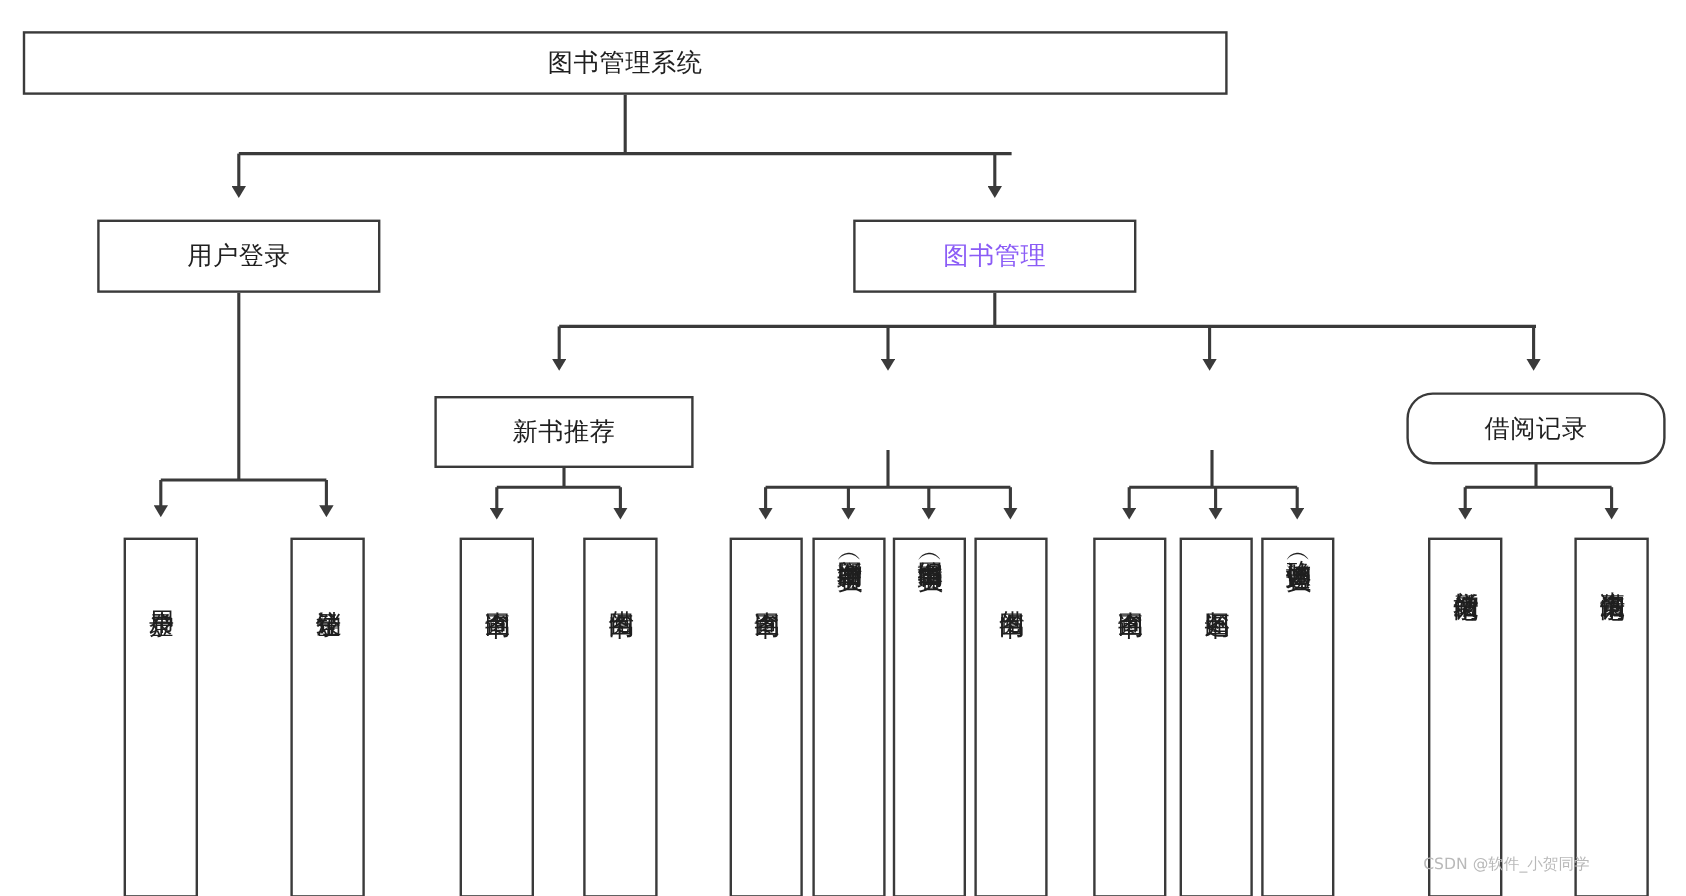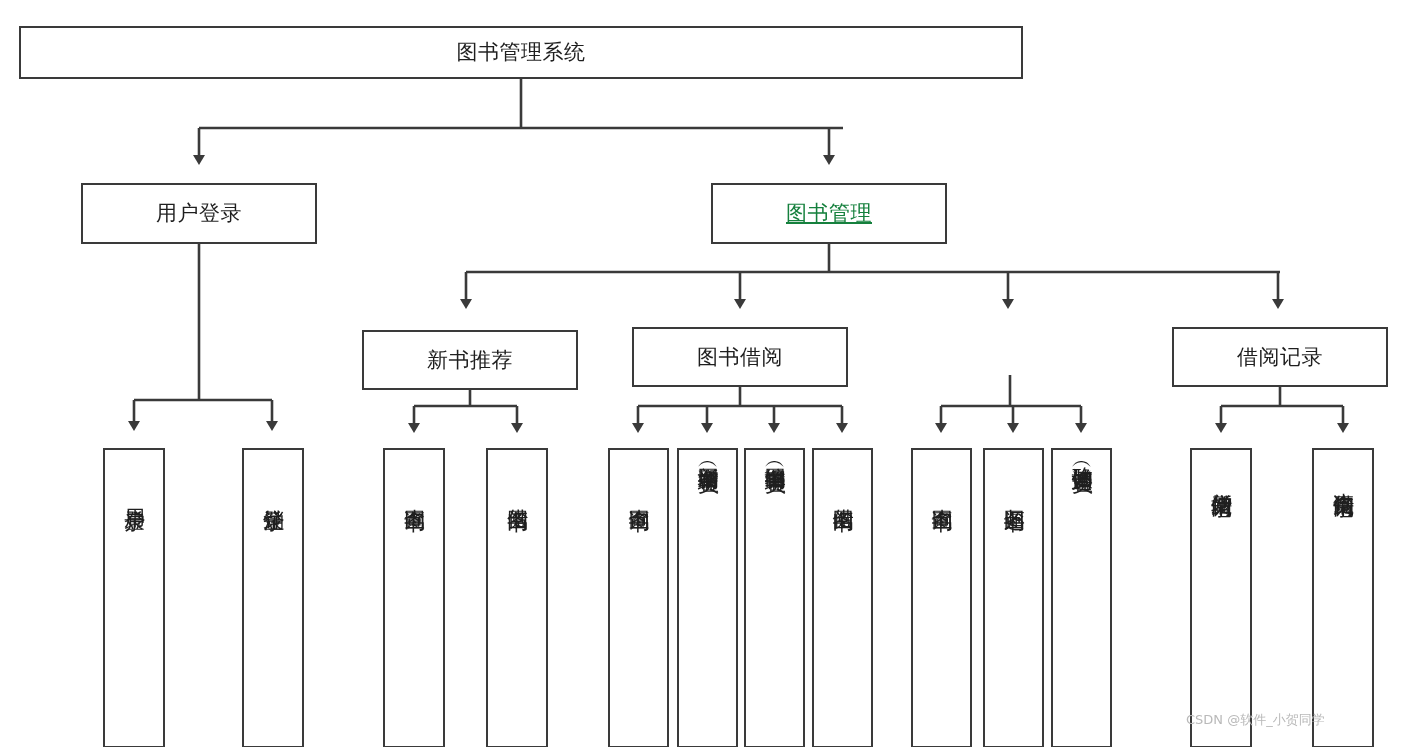--- a/index.html
+++ b/index.html
@@ -125,30 +125,27 @@
   </svg>
 
   <div class="node horizontal" style="left: 19px; top: 14px; width: 1004px; height: 53px; border-color: rgb(58, 58, 58); background: rgb(255, 255, 255);">
     <span class="label" style="color: rgb(31, 31, 31);">图书管理系统</span>
   </div>
 
   <div class="node horizontal" style="left: 81px; top: 171px; width: 236px; height: 61px; border-color: rgb(58, 58, 58); background: rgb(255, 255, 255);">
     <span class="label" style="color: rgb(31, 31, 31);">用户登录</span>
   </div>
   <div class="node horizontal" style="left: 711px; top: 171px; width: 236px; height: 61px; border-color: rgb(58, 58, 58); background: rgb(255, 255, 255);">
-    <span class="label" style="color: #15803d; text-decoration: underline;">图书管理</span>
+    <span class="label" style="color: #8b5cf6;">图书管理</span>
   </div>
 
   <div class="node horizontal" style="left: 362px; top: 318px; width: 216px; height: 60px; border-color: rgb(58, 58, 58); background: rgb(255, 255, 255);">
     <span class="label" style="color: rgb(31, 31, 31);">新书推荐</span>
   </div>
-  <div class="node horizontal" style="left: 632px; top: 315px; width: 216px; height: 60px; border-color: rgb(58, 58, 58); background: rgb(255, 255, 255);">
-    <span class="label" style="color: rgb(31, 31, 31);">图书借阅</span>
-  </div>
-  <div class="node horizontal" style="left: 1172px; top: 315px; width: 216px; height: 60px; border-color: rgb(58, 58, 58); background: rgb(255, 255, 255);">
+  <div class="node horizontal" style="left: 1172px; top: 315px; width: 216px; height: 60px; border-color: rgb(58, 58, 58); background: rgb(255, 255, 255); border-radius: 22px;">
     <span class="label" style="color: rgb(31, 31, 31);">借阅记录</span>
   </div>
 
   <div class="node vertical pad-top-mid" style="left: 103px; top: 436px; width: 62px; height: 300px; border-color: rgb(58, 58, 58); background: rgb(255, 255, 255);">
     <span class="label" style="color: rgb(31, 31, 31);">用户登录</span>
   </div>
   <div class="node vertical pad-top-mid" style="left: 242px; top: 436px; width: 62px; height: 300px; border-color: rgb(58, 58, 58); background: rgb(255, 255, 255);">
     <span class="label" style="color: rgb(31, 31, 31);">注销登录</span>
   </div>
   <div class="node vertical pad-top-mid" style="left: 383px; top: 436px; width: 62px; height: 300px; border-color: rgb(58, 58, 58); background: rgb(255, 255, 255);">

